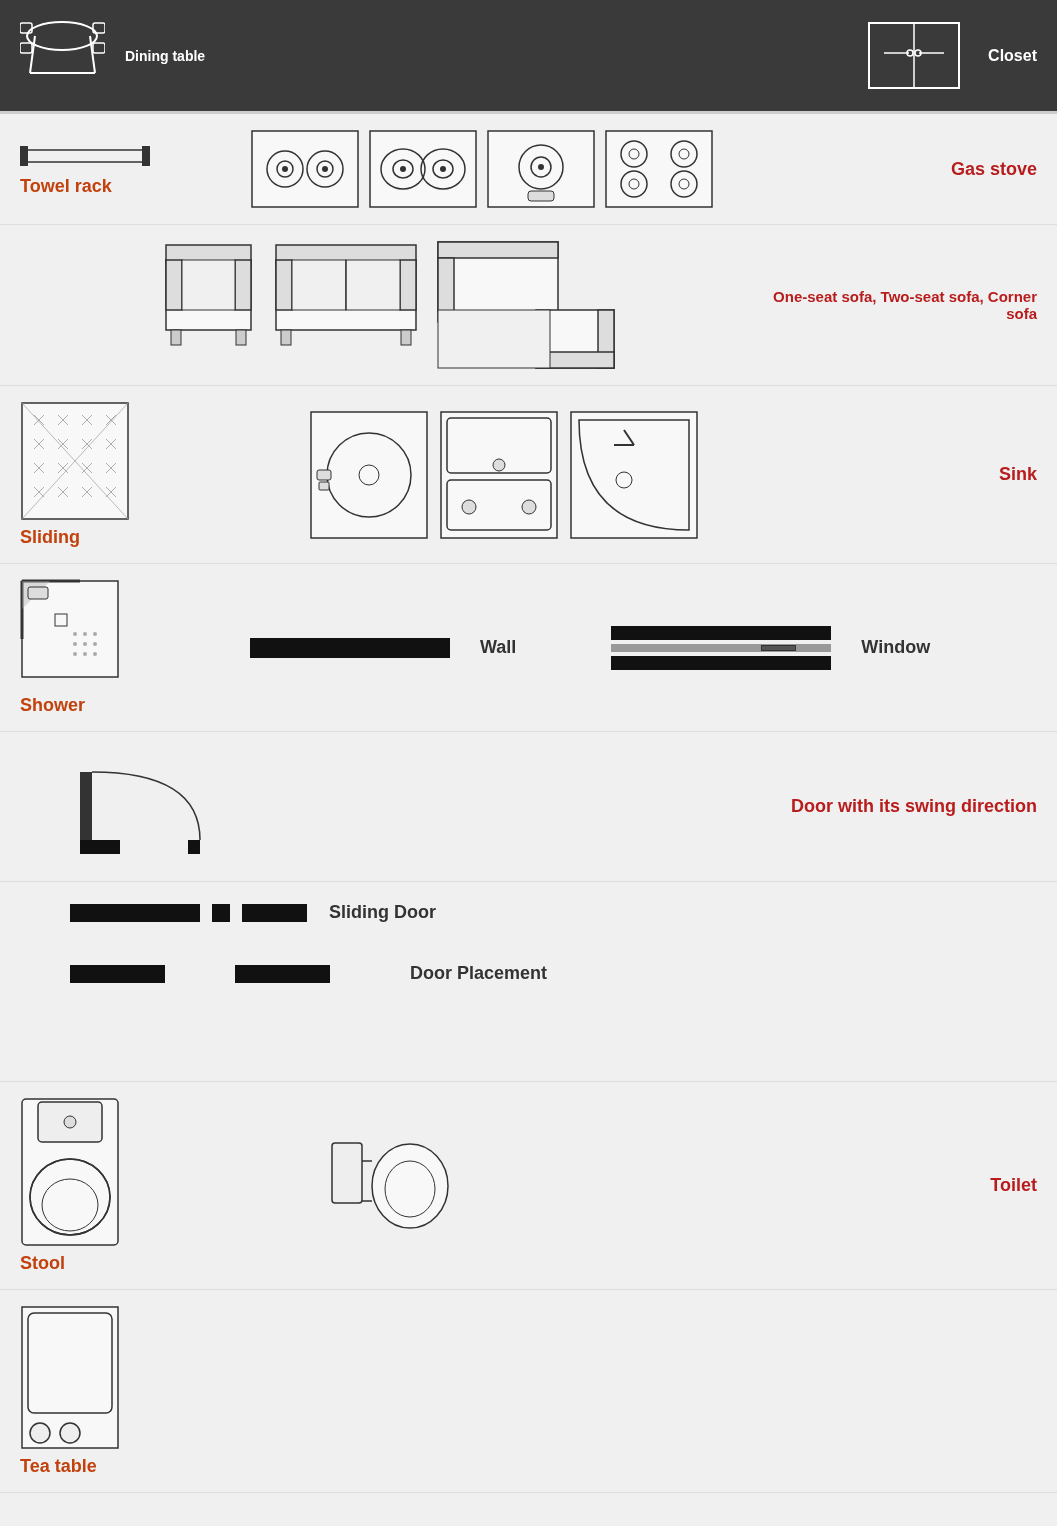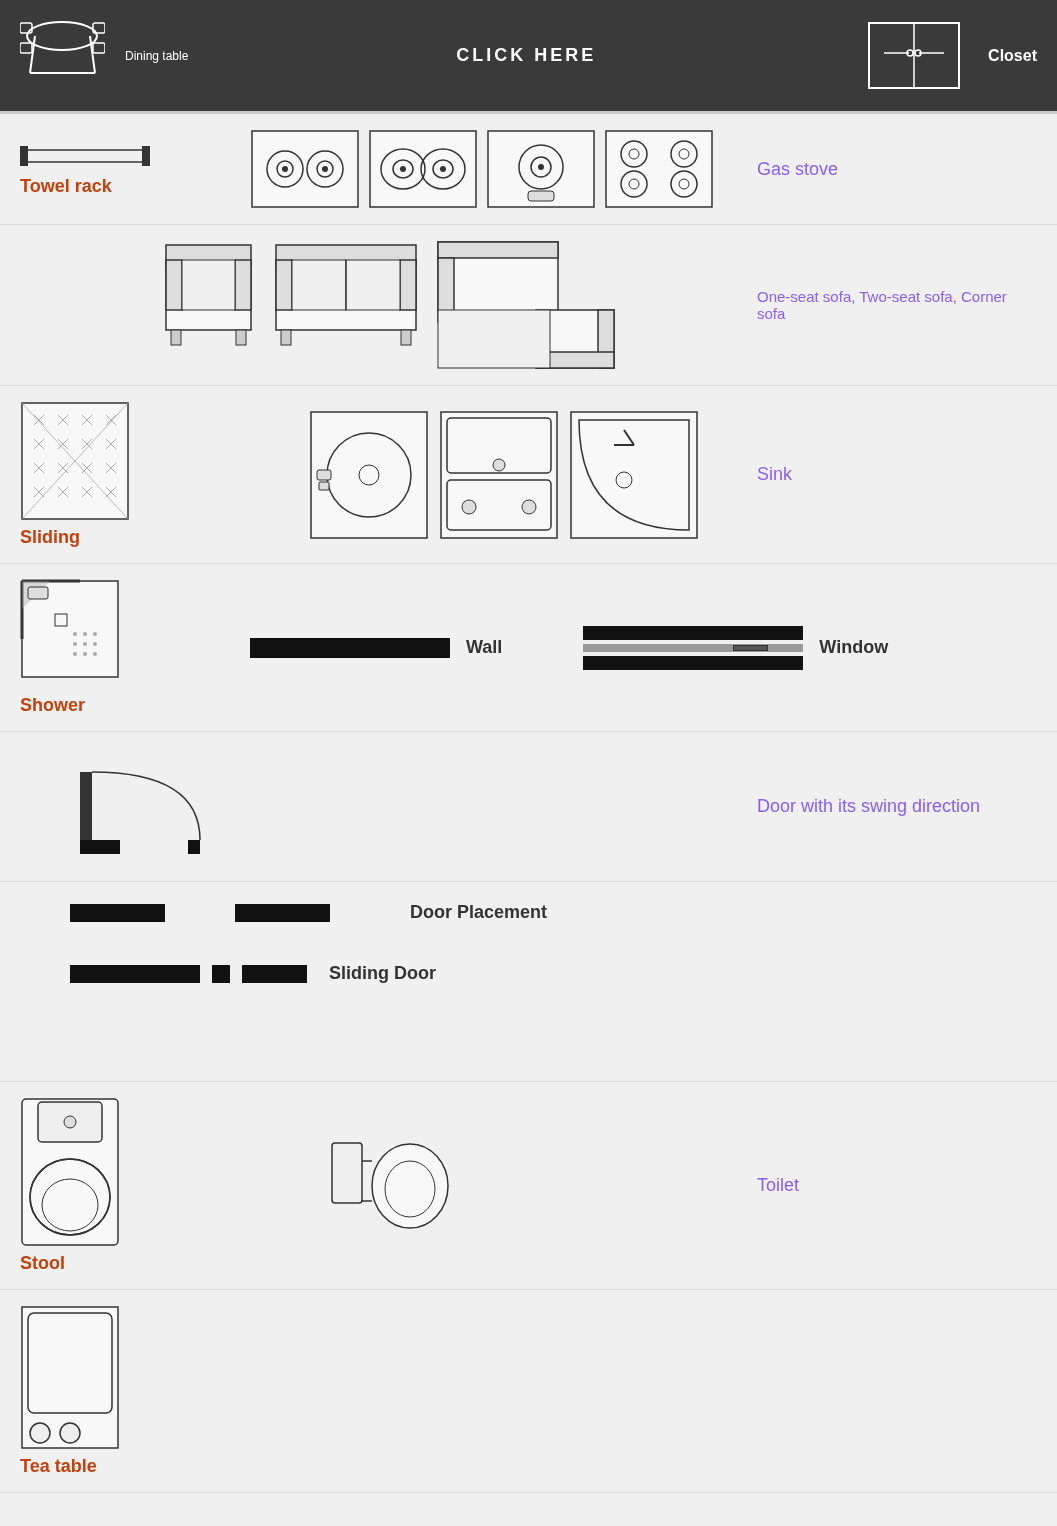--- a/index.html
+++ b/index.html
@@ -89,33 +89,34 @@
       flex: 1;
       display: flex;
       align-items: center;
       justify-content: center;
       gap: 20px;
     }
 
     
     .right-label {
       width: 280px;
-      color: #8b5cf6;
+      color: #b91c1c;
       font-size: 18px;
-      font-weight: normal;
+      font-weight: bold;
       flex-shrink: 0;
+      text-align: right;
     }
 
     
     svg { display: block; }
 
     .wall-item {
       display: flex;
       align-items: center;
-      gap: 1px;
+      gap: 15px;
     }
 
     .wall-block {
       width: 180px;
       height: 18px;
       background: #111;
     }
 
   </style>
 </head>
@@ -132,24 +133,23 @@
 
         <line x1="15" y1="18" x2="10" y2="55" stroke="white" stroke-width="2"></line>
         <line x1="70" y1="18" x2="75" y2="55" stroke="white" stroke-width="2"></line>
         <line x1="10" y1="55" x2="75" y2="55" stroke="white" stroke-width="2"></line>
 
         <rect x="0" y="5" width="12" height="10" rx="2" stroke="white" stroke-width="1.5" fill="none"></rect>
         <rect x="0" y="25" width="12" height="10" rx="2" stroke="white" stroke-width="1.5" fill="none"></rect>
         <rect x="73" y="5" width="12" height="10" rx="2" stroke="white" stroke-width="1.5" fill="none"></rect>
         <rect x="73" y="25" width="12" height="10" rx="2" stroke="white" stroke-width="1.5" fill="none"></rect>
       </svg>
-      <span style="color:white;font-size:12px;font-weight:normal;">Dining table</span>
+      <span style="color:white;font-size:14px;font-weight:bold;">Dining table</span>
     </div>
     <div class="banner-text">
-      <div class="click-here">CLICK HERE</div>
     </div>
     <div class="banner-right">
 
       <svg width="100" height="75" viewBox="0 0 100 75">
         <rect x="5" y="5" width="90" height="65" stroke="white" stroke-width="2" fill="none"></rect>
         <line x1="50" y1="5" x2="50" y2="70" stroke="white" stroke-width="1.5"></line>
         <line x1="20" y1="35" x2="45" y2="35" stroke="white" stroke-width="1.5"></line>
         <line x1="55" y1="35" x2="80" y2="35" stroke="white" stroke-width="1.5"></line>
         <circle cx="46" cy="35" r="3" stroke="white" stroke-width="1.5" fill="none"></circle>
         <circle cx="54" cy="35" r="3" stroke="white" stroke-width="1.5" fill="none"></circle>
@@ -400,35 +400,35 @@
         <rect x="108" y="88" width="12" height="14" fill="#111"></rect>
       </svg>
     </div>
     <div class="right-label">Door with its swing direction</div>
   </div>
 
   <div class="section-row" style="min-height:200px; align-items:flex-start; padding-top:20px;">
     <div class="center-symbols" style="flex-direction:column; align-items:flex-start; gap:30px; padding-left:50px;">
 
       <div>
-        <div style="display:flex; align-items:center; gap:70px; margin-bottom:10px;">
-          <div style="width:95px; height:18px; background:#111;"></div>
-          <div style="width:95px; height:18px; background:#111;"></div>
-          <span style="font-size:18px; font-weight:bold; color:#333; margin-left:10px;">Door Placement</span>
-        </div>
-      </div>
-
-      <div>
         <div style="display:flex; align-items:center; gap:12px; margin-bottom:10px;">
           <div style="width:130px; height:18px; background:#111;"></div>
           <div style="width:18px; height:18px; background:#111;"></div>
           <div style="width:65px; height:18px; background:#111;"></div>
           <span style="font-size:18px; font-weight:bold; color:#333; margin-left:10px;">Sliding Door</span>
         </div>
       </div>
+
+      <div>
+        <div style="display:flex; align-items:center; gap:70px; margin-bottom:10px;">
+          <div style="width:95px; height:18px; background:#111;"></div>
+          <div style="width:95px; height:18px; background:#111;"></div>
+          <span style="font-size:18px; font-weight:bold; color:#333; margin-left:10px;">Door Placement</span>
+        </div>
+      </div>
     </div>
   </div>
 
   <div class="section-row" style="min-height:200px;">
     <div class="left-item">
       <svg width="100" height="150" viewBox="0 0 100 150">
         <rect x="2" y="2" width="96" height="146" stroke="#333" stroke-width="1.5" fill="#f8f8f8" rx="4"></rect>
 
         <ellipse cx="50" cy="100" rx="40" ry="38" stroke="#333" stroke-width="1.5" fill="none"></ellipse>
         <ellipse cx="50" cy="108" rx="28" ry="26" stroke="#333" stroke-width="1" fill="none"></ellipse>

